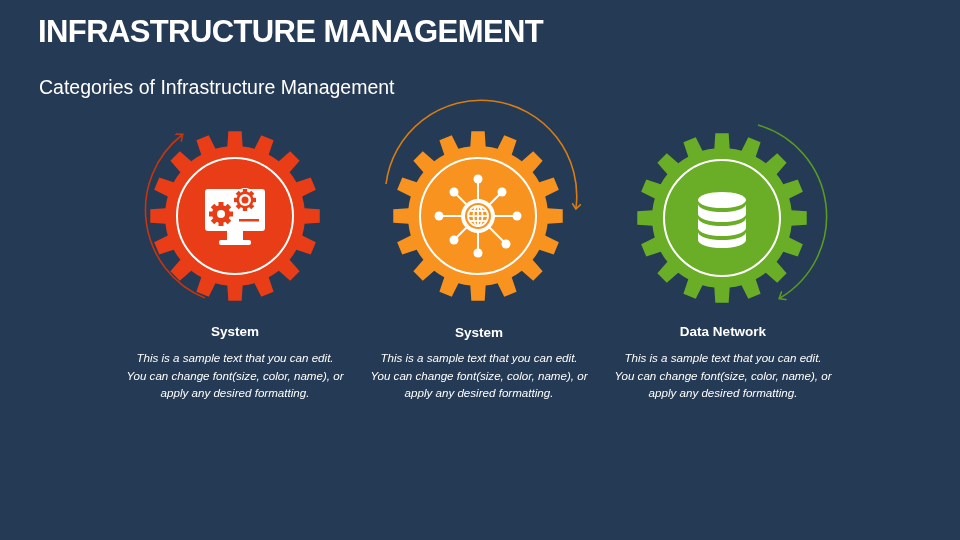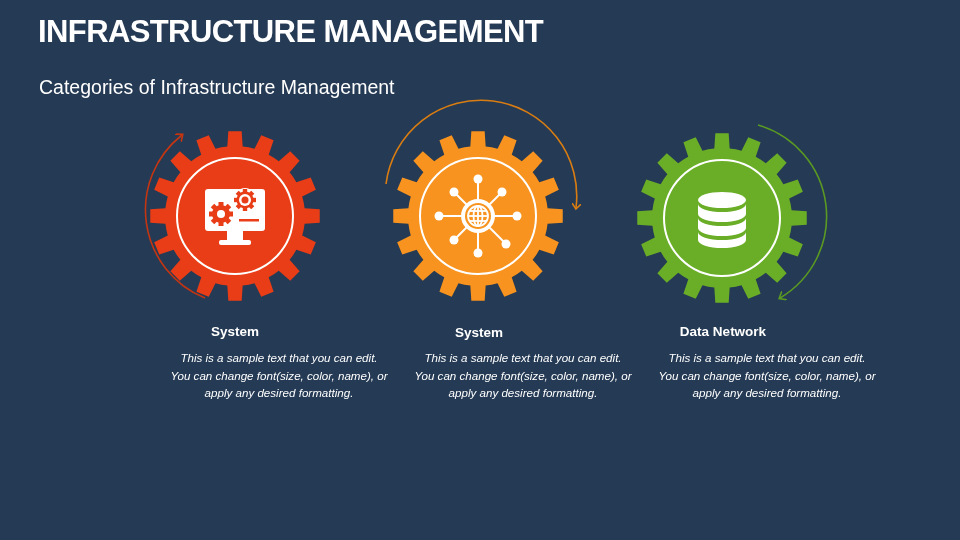--- a/index.html
+++ b/index.html
@@ -1,21 +1,21 @@
 <!DOCTYPE html>
 <html><head>
 <meta charset="utf-8">
 <style>
   html, body { margin:0; padding:0; }
   body { width:960px; height:540px; background:#253a54; position:relative; overflow:hidden; font-family:"DejaVu Sans", "Liberation Sans", sans-serif; color:#fff; }
   .title { position:absolute; left:38px; top:14px; font-size:31px; font-weight:bold; letter-spacing:-0.6px; color:#ffffff; white-space:nowrap; font-family:Liberation Sans, sans-serif; }
   .subtitle { position:absolute; left:39px; top:76px; font-size:19.5px; color:#ffffff; white-space:nowrap; font-family:"Liberation Sans", sans-serif; }
   svg.art { position:absolute; left:0; top:0; }
   .label { position:absolute; width:220px; text-align:center; font-weight:bold; font-size:13.5px; font-family:"Liberation Sans", sans-serif; }
-  .desc { position:absolute; width:220px; text-align:center; font-style:italic; font-size:11.6px; line-height:17.5px; font-family:"Liberation Sans", sans-serif;margin-left:44px; }
+  .desc { position:absolute; width:220px; text-align:center; font-style:italic; font-size:11.6px; line-height:17.5px; font-family:"Liberation Sans", sans-serif; }
 </style>
 </head>
 <body>
 
 <div class="title">INFRASTRUCTURE MANAGEMENT</div>
 <div class="subtitle">Categories of Infrastructure Management</div>
 
 <svg class="art" width="960" height="540" viewBox="0 0 960 540">
   <defs>
     <marker id="arrRed" markerWidth="10" markerHeight="10" refX="5" refY="5" orient="auto" markerUnits="userSpaceOnUse">

